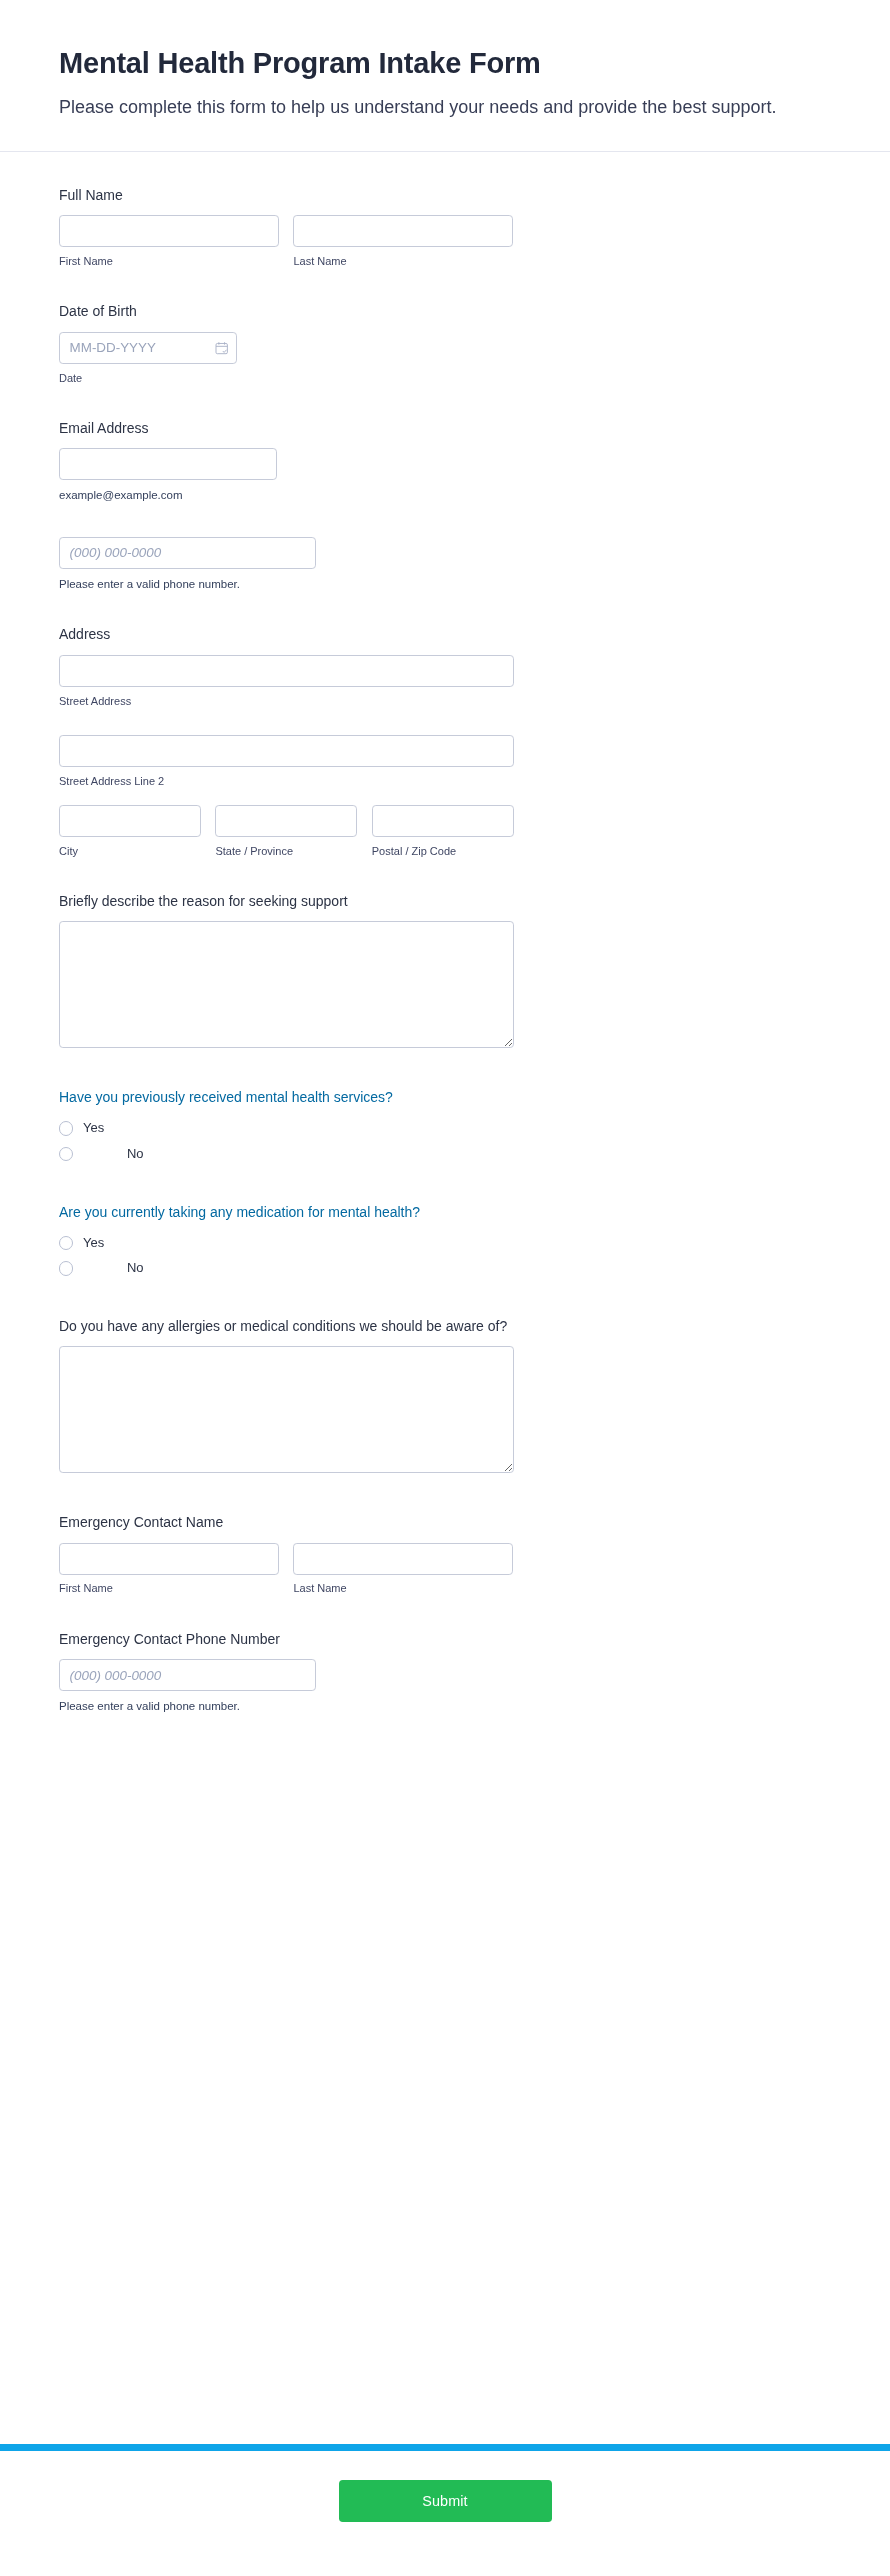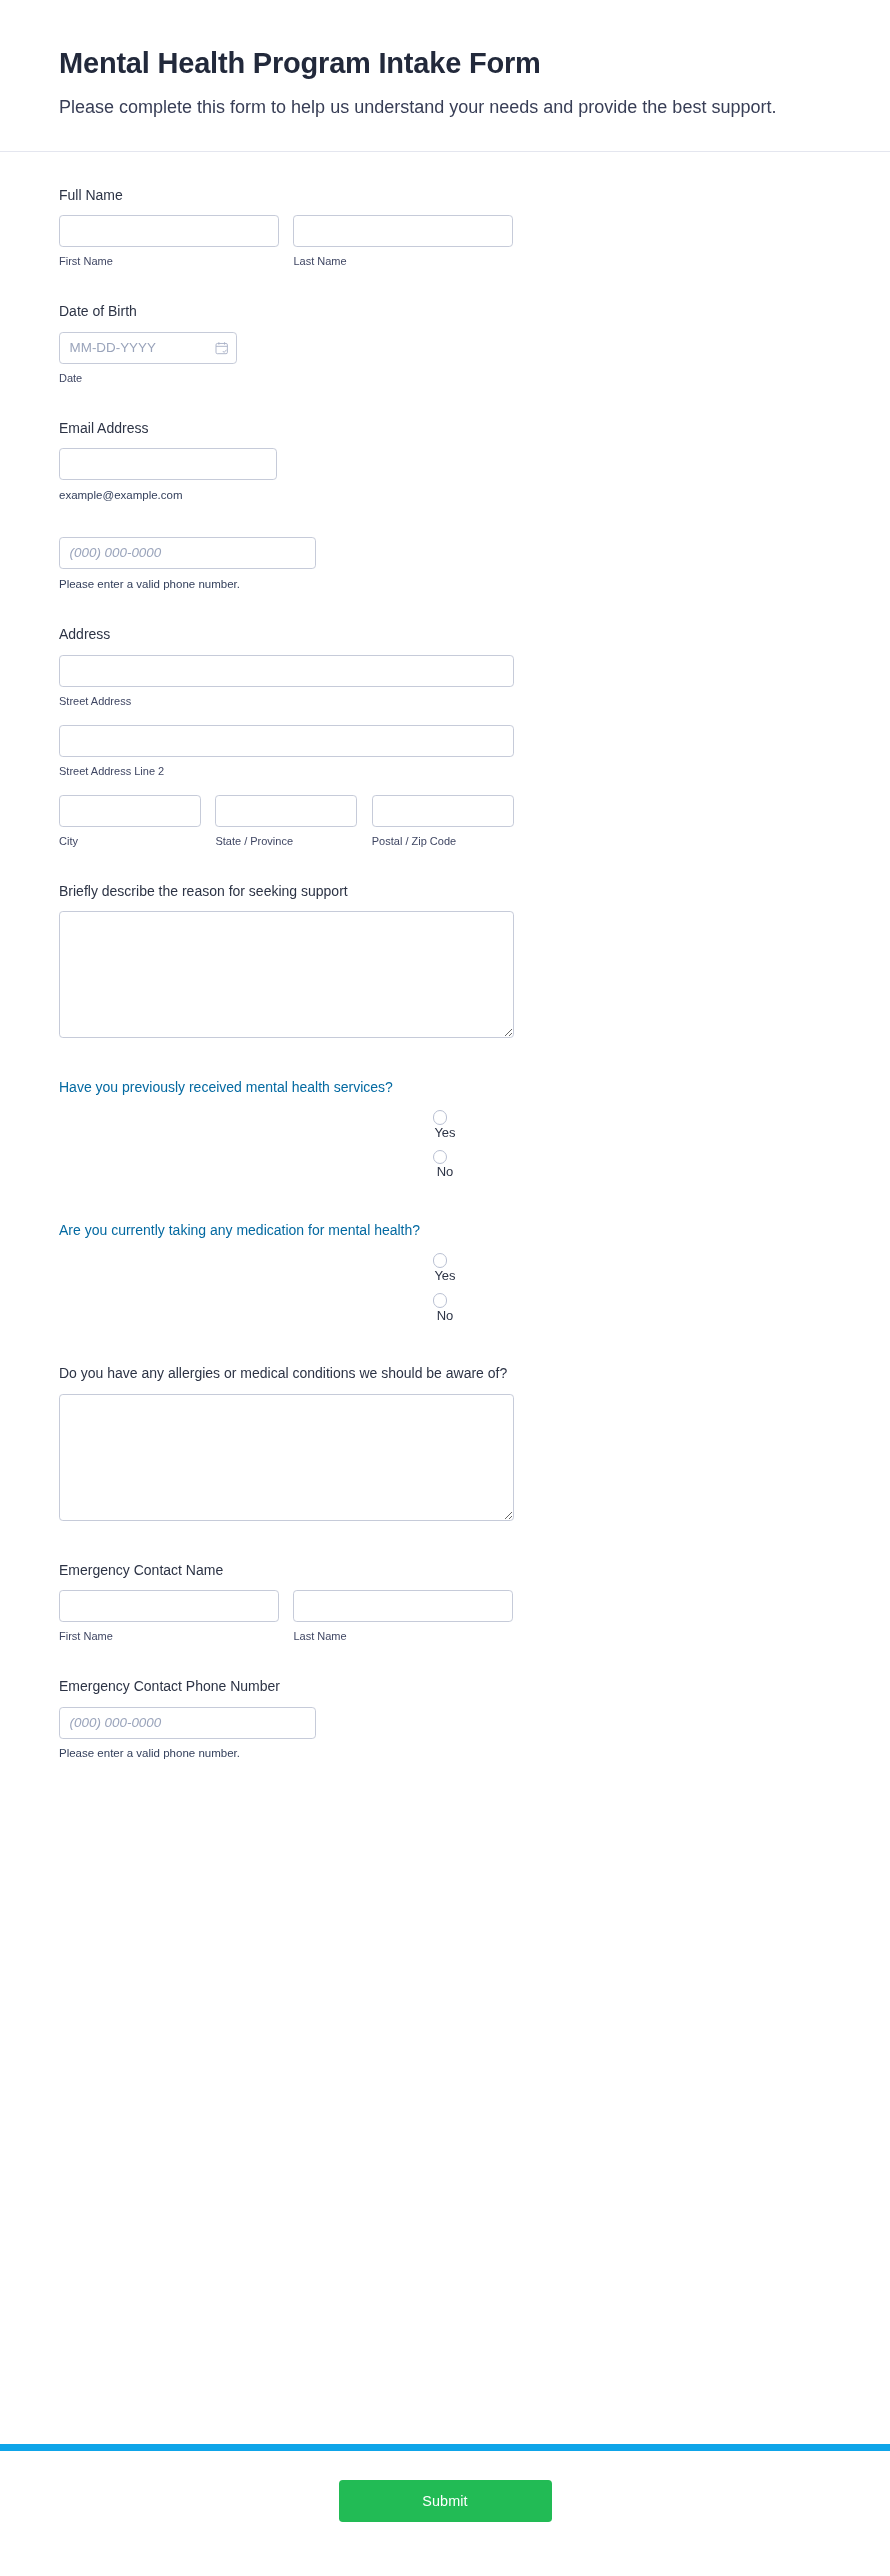--- a/index.html
+++ b/index.html
@@ -164,23 +164,22 @@
   
   .radio-group {
     margin-top: 1.9px;
   }
 
   .radio-option {
     display: flex;
     align-items: center;
     margin-bottom: 8.6px;
     cursor: pointer;
-    flex-direction: column;
-  }
-  .radio-option:last-child { margin-bottom: 0; }
+  }
+  .radio-option:last-child { margin-bottom: 0; gap: 44px; }
 
   .radio-circle {
     width: 14.4px;
     height: 14.4px;
     border: 1px solid #b9c0d2;
     border-radius: 50%;
     background: #ffffff;
     flex: none;
     margin-right: 9.6px;
     display: block;
@@ -277,21 +276,21 @@
     </div>
 
     <div class="field-block gap-lg">
       <input class="text-input w-phone" type="text" placeholder="(000) 000-0000" style="">
       <span class="hint-text">Please enter a valid phone number.</span>
     </div>
 
     <div class="field-block gap-lg">
       <label class="field-label">Address</label>
 
-      <div style="margin-bottom:17px;">
+      <div style="margin-bottom:27px;">
         <input class="text-input w-street" type="text" value="" style="">
         <span class="sub-label">Street Address</span>
       </div>
 
       <div style="margin-bottom:17px;">
         <input class="text-input w-street" type="text" value="" style="">
         <span class="sub-label">Street Address Line 2</span>
       </div>
 
       <div class="row">

